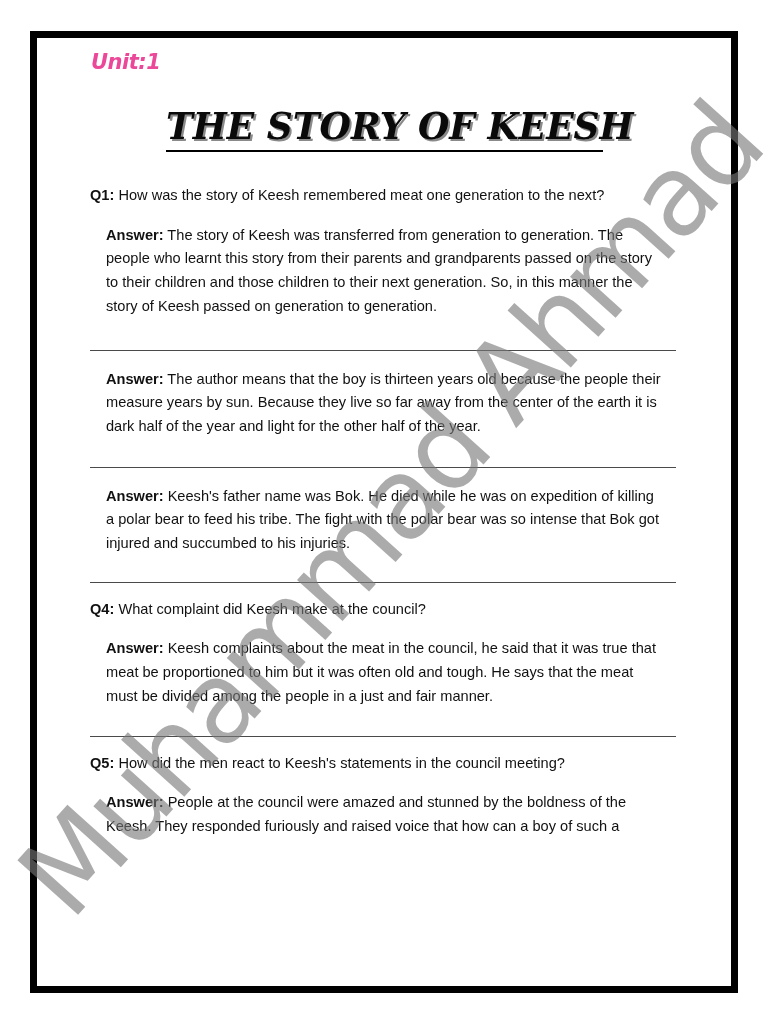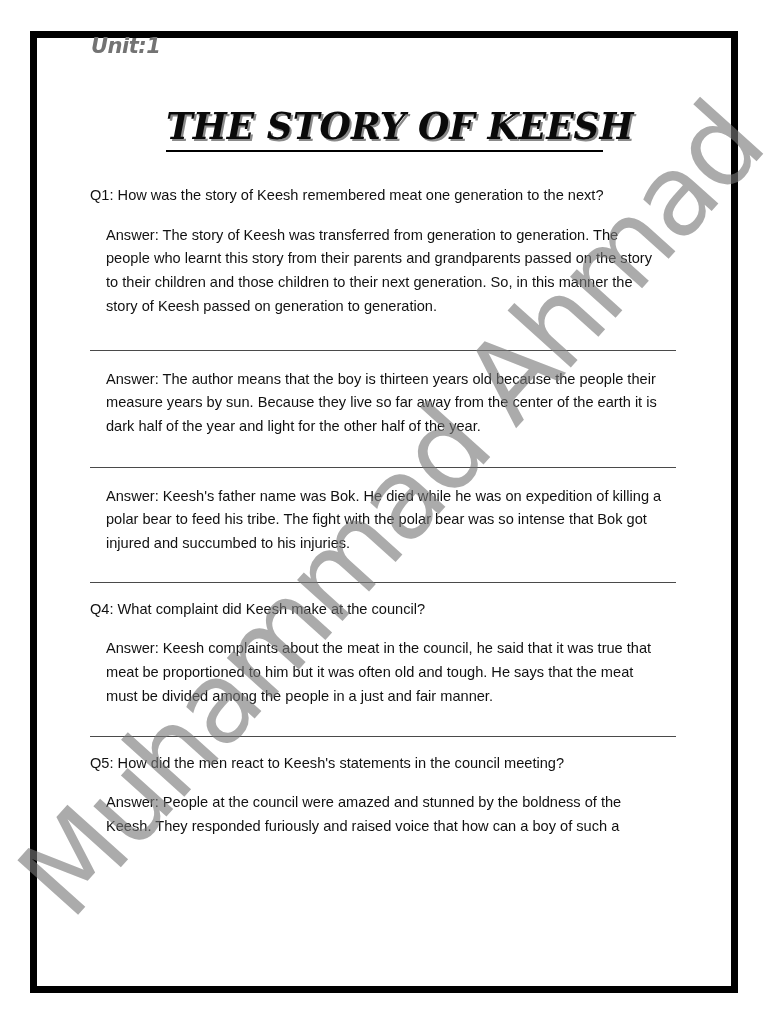--- a/index.html
+++ b/index.html
@@ -20,27 +20,27 @@
       left: 30px;
       top: 31px;
       width: 694px;
       height: 948px;
       border: 7px solid #000000;
       background: #ffffff;
     }
     .unit-label {
       position: absolute;
       left: 91px;
-      top: 34px;
+      top: 50px;
       font-family: "DejaVu Sans", sans-serif;
       font-weight: bold;
       font-style: italic;
       font-size: 21px;
       letter-spacing: -0.5px;
-      color: #737373;
+      color: #ec4899;
     }
     .title-wrap {
       position: absolute;
       left: 166px;
       top: 102px;
       width: 440px;
       text-align: center;
     }
     .title {
       display: inline-block;
@@ -74,21 +74,21 @@
       color: #111111;
     }
     .qa-block { margin: 0; }
     .question {
       margin: 0 0 11px 0;
     }
     .answer {
       margin: 16px;
     }
     .q-label, .a-label {
-      font-weight: normal;
+      font-weight: bold;
     }
     .separator {
       height: 1px;
       border-top: 1.5px solid #4a4a4a;
       width: 586px;
     }
     .watermark {
       position: absolute;
       left: 0;
       top: 0;

